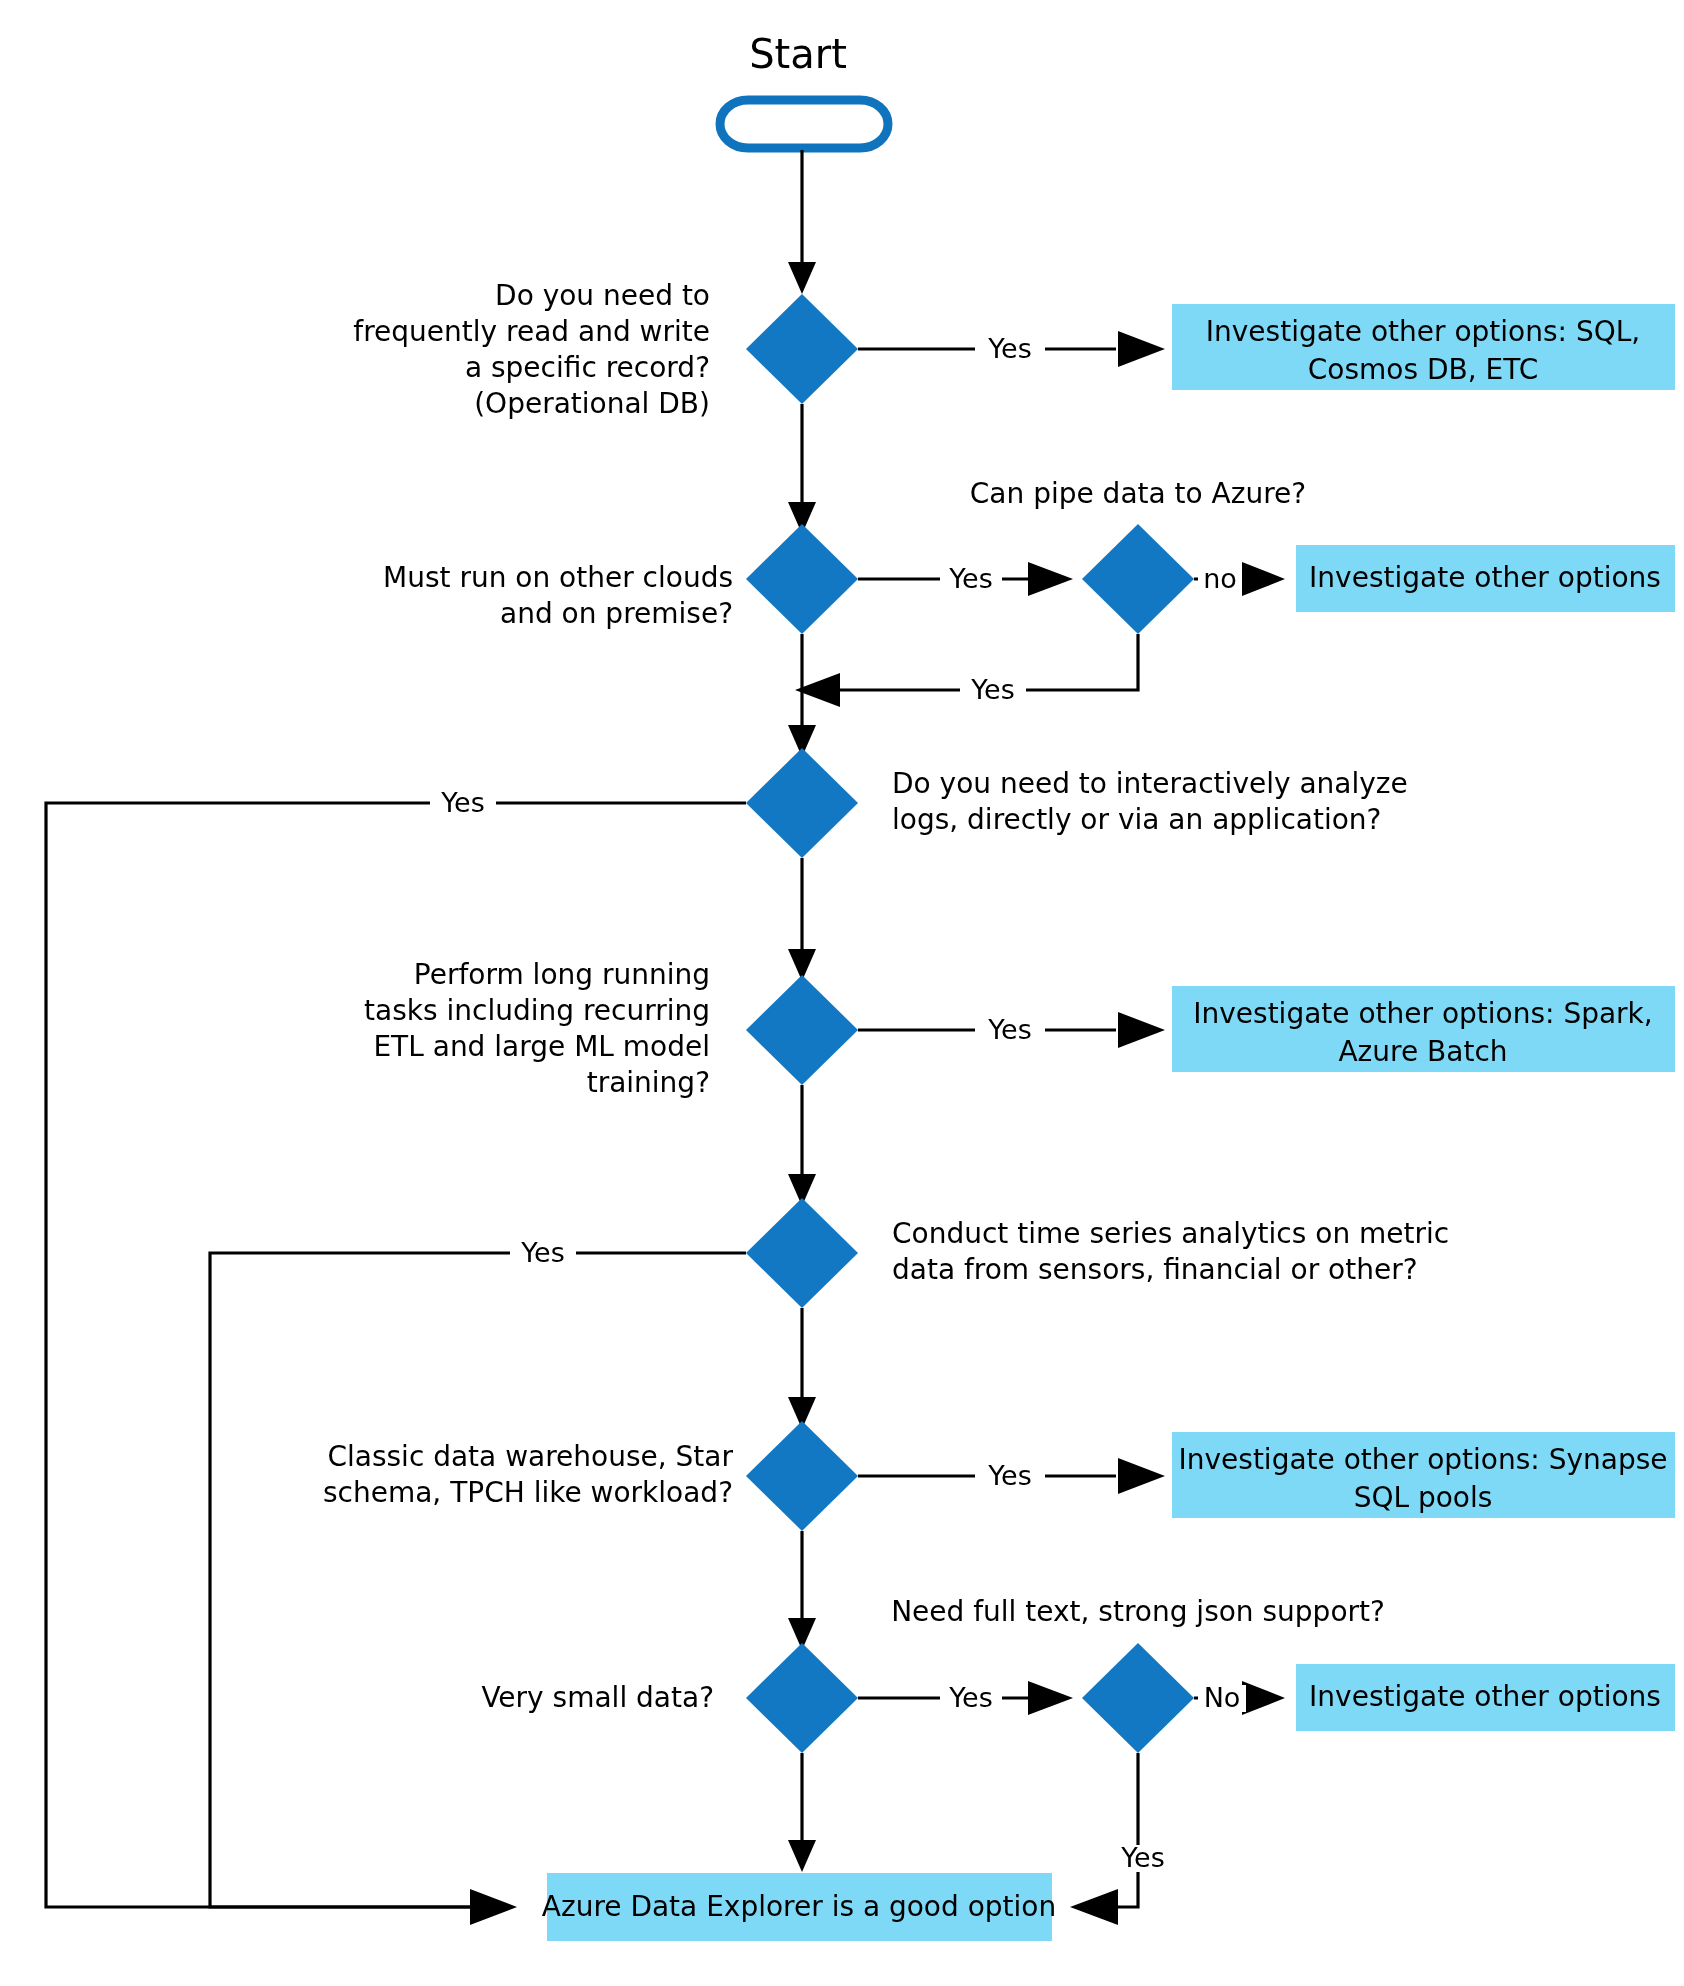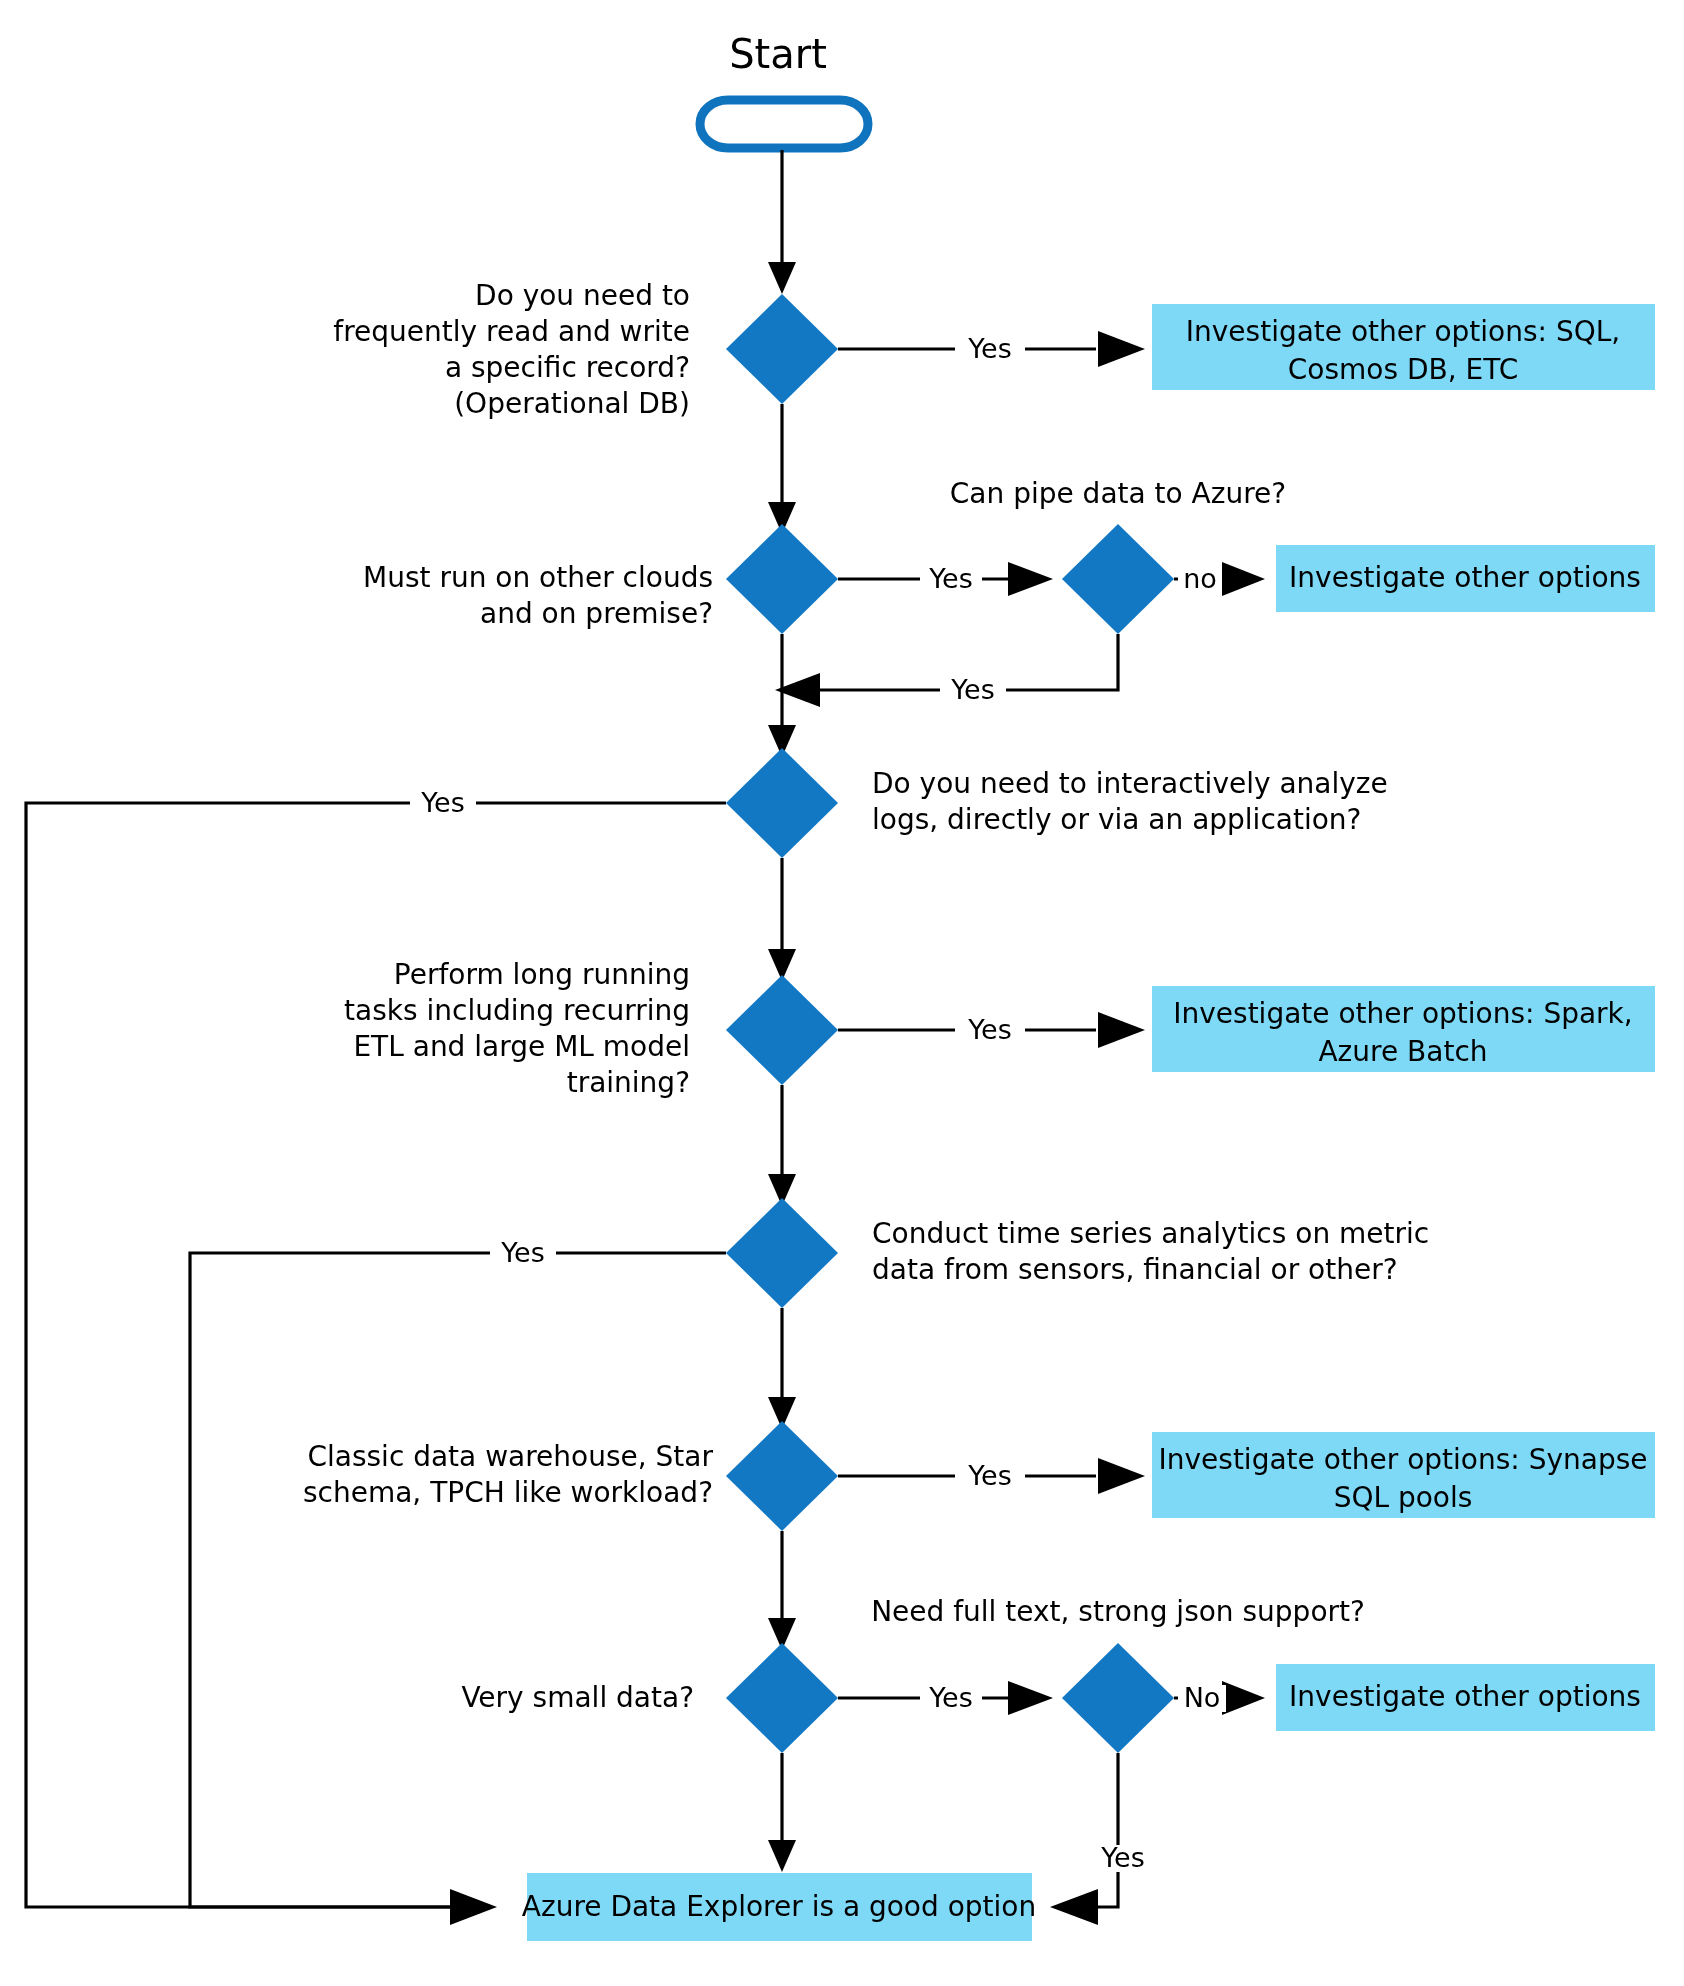--- a/index.html
+++ b/index.html
@@ -10,20 +10,21 @@
   body {
     width: 1684px;
     height: 1986px;
     font-family: "DejaVu Sans", "Liberation Sans", sans-serif;
     overflow: hidden;
   }
   #flow-root {
     position: relative;
     width: 1623px;
     height: 1986px;
+    padding-left: 20px;
   }
   svg#flowchart {
     display: block;
     width: 1684px;
     height: 1986px;
   }
   .node-diamond {
     fill: #1378c4;
     stroke: none;
   }

